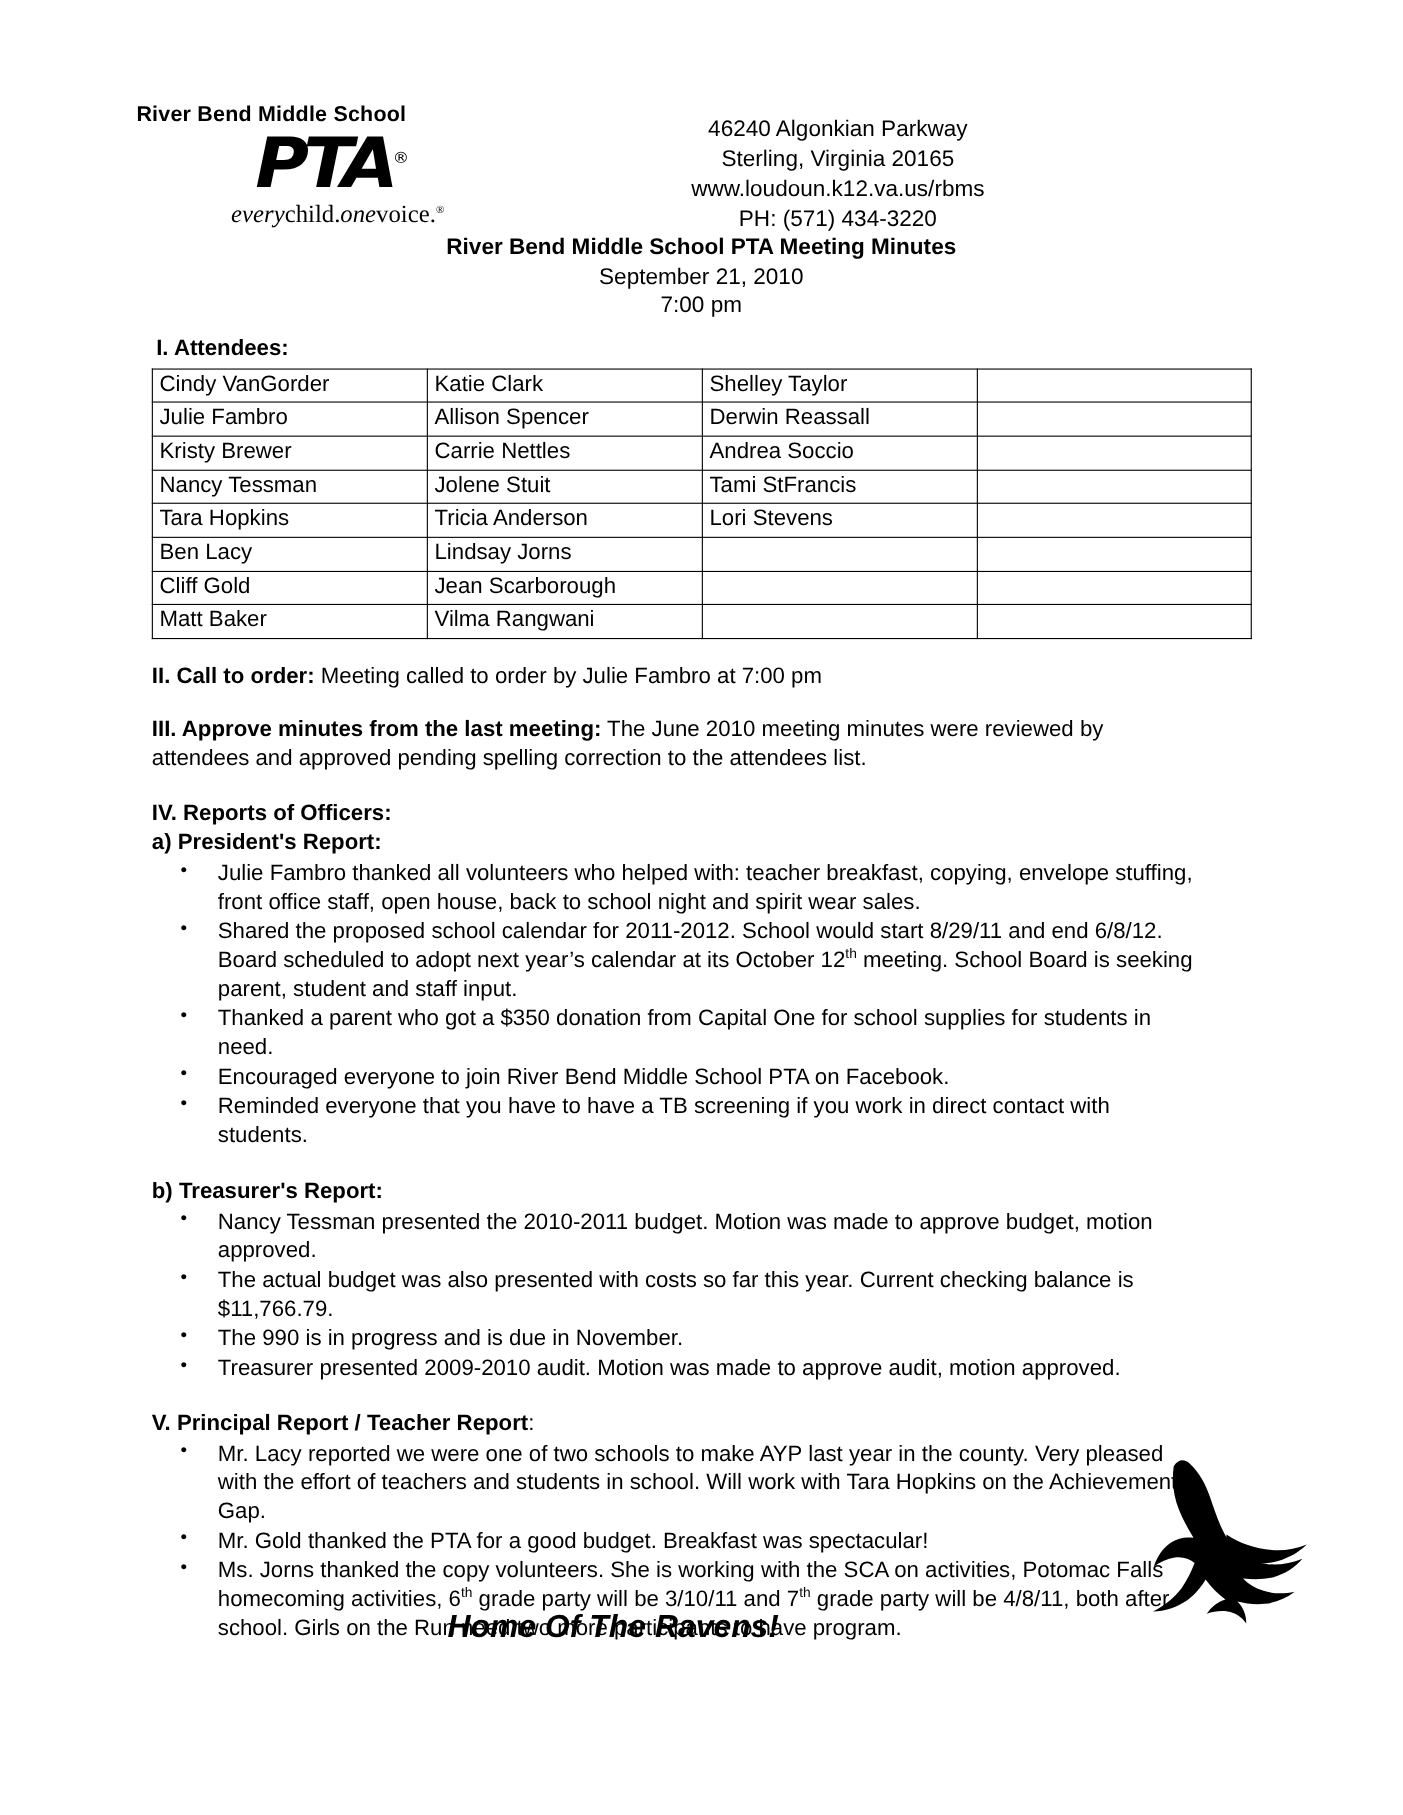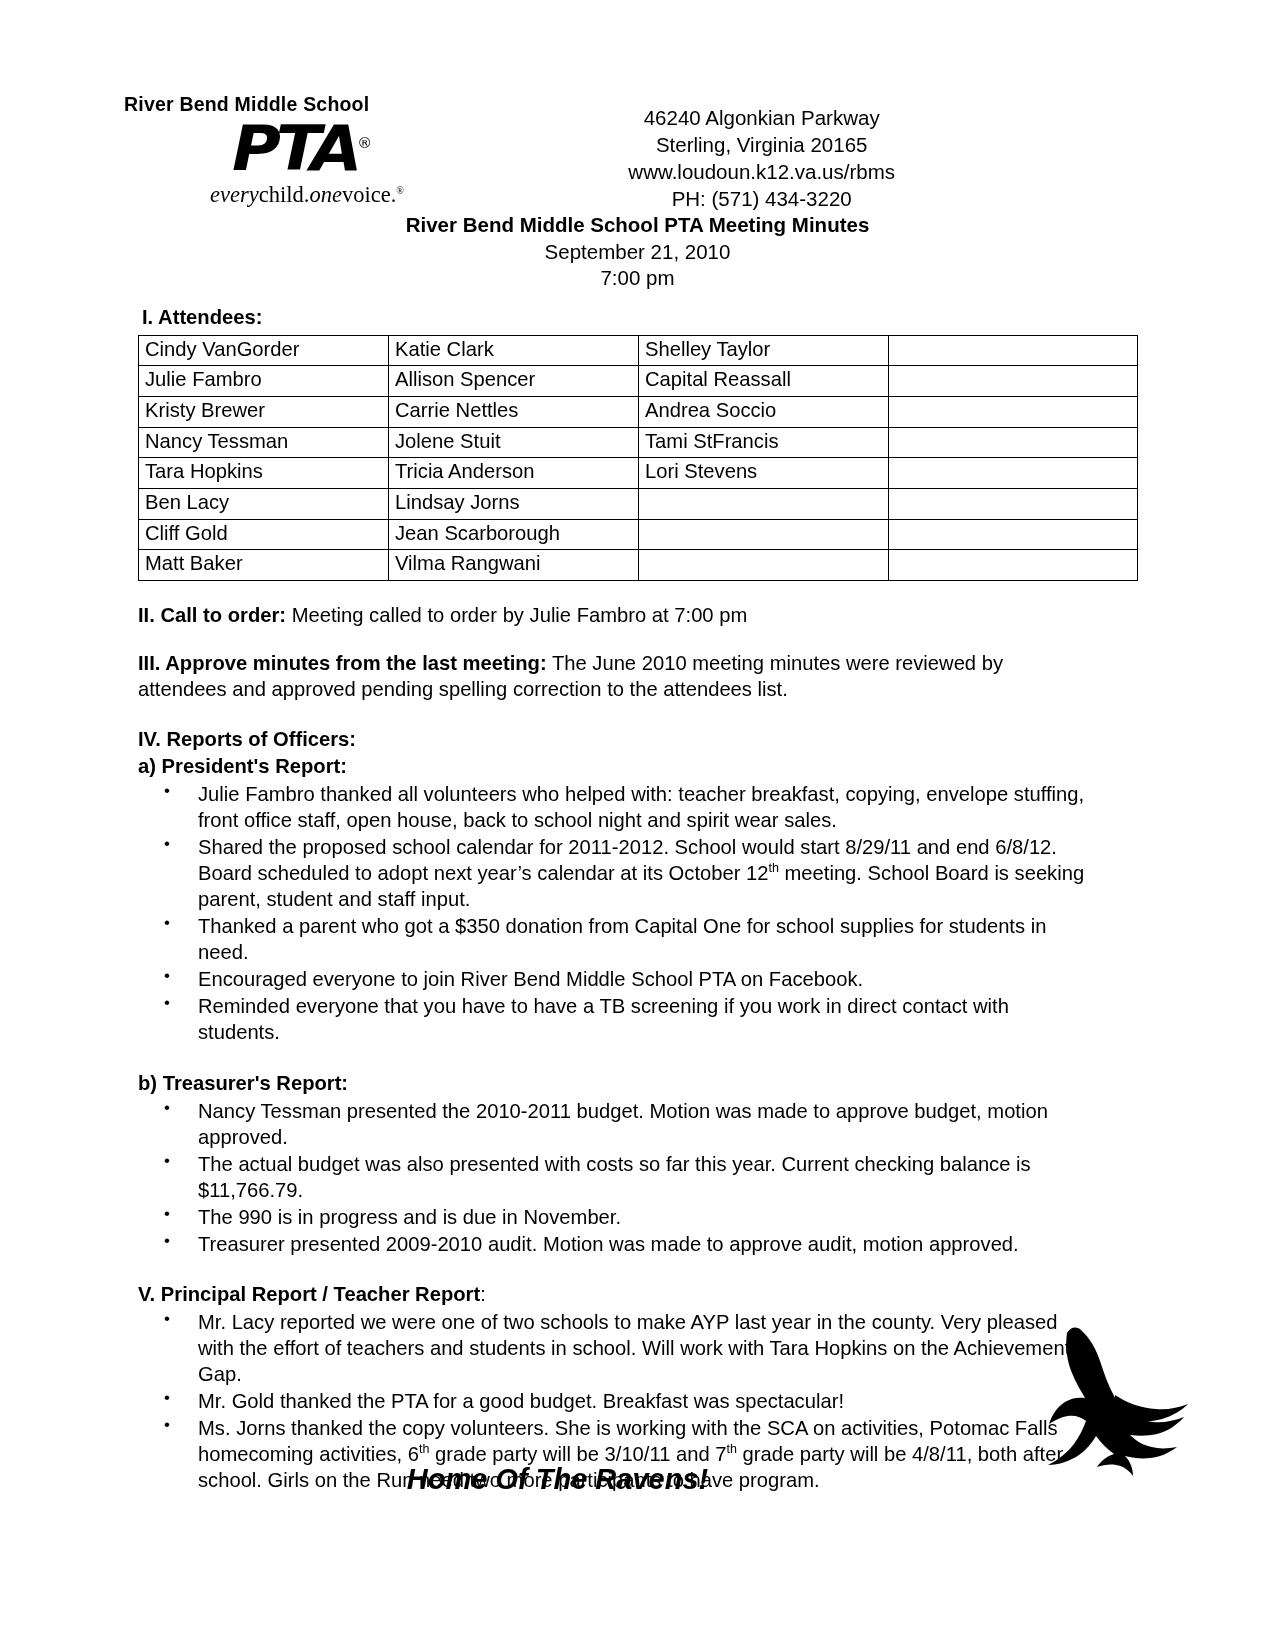--- a/index.html
+++ b/index.html
@@ -249,21 +249,21 @@
       <tbody>
         <tr>
           <td class="c0">Cindy VanGorder</td>
           <td class="c1">Katie Clark</td>
           <td class="c2">Shelley Taylor</td>
           <td class="c3"></td>
         </tr>
         <tr>
           <td class="c0">Julie Fambro</td>
           <td class="c1">Allison Spencer</td>
-          <td class="c2">Capital Reassall</td>
+          <td class="c2">Derwin Reassall</td>
           <td class="c3"></td>
         </tr>
         <tr>
           <td class="c0">Kristy Brewer</td>
           <td class="c1">Carrie Nettles</td>
           <td class="c2">Andrea Soccio</td>
           <td class="c3"></td>
         </tr>
         <tr>
           <td class="c0">Nancy Tessman</td>

